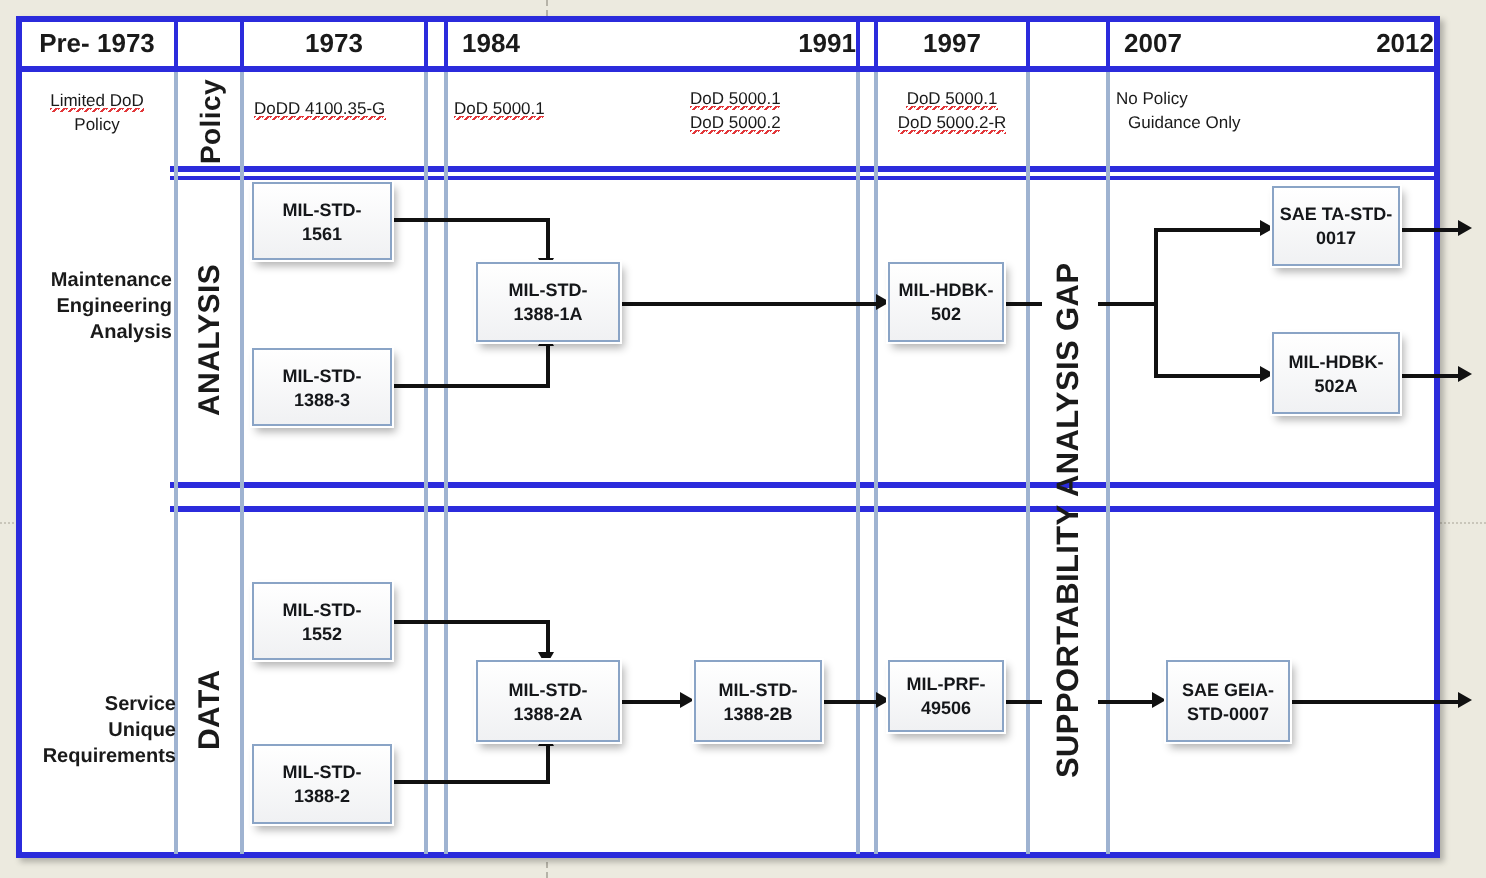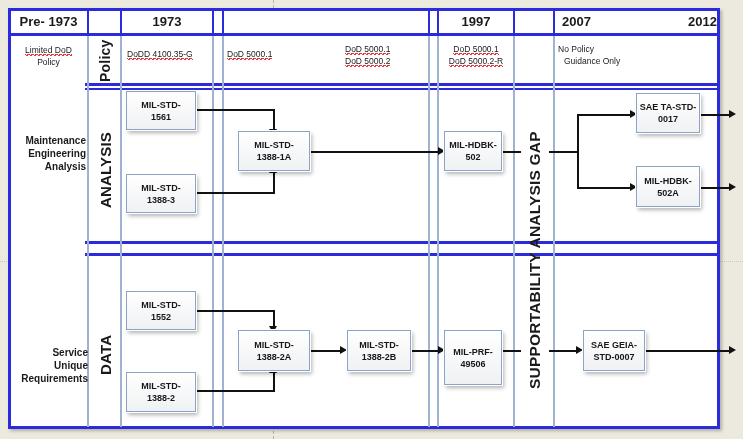--- a/index.html
+++ b/index.html
@@ -125,20 +125,22 @@
   <div class="vsep" style="left:120px;top:36px;height:391px;"></div>
   <div class="vsep" style="left:212px;top:36px;height:391px;"></div>
   <div class="vsep" style="left:222px;top:36px;height:391px;"></div>
   <div class="vsep" style="left:428px;top:36px;height:391px;"></div>
   <div class="vsep" style="left:437px;top:36px;height:391px;"></div>
   <div class="vsep" style="left:513px;top:36px;height:391px;"></div>
   <div class="vsep" style="left:553px;top:36px;height:391px;"></div>
 
   <div class="hcell c" style="left:10px;width:77px;">Pre- 1973</div>
   <div class="hcell c" style="left:122px;width:90px;">1973</div>
+  <div class="hcell l" style="left:224px;width:80px;">1984</div>
+  <div class="hcell r" style="left:300px;width:128px;">1991</div>
   <div class="hcell c" style="left:439px;width:74px;">1997</div>
   <div class="hcell l" style="left:555px;width:80px;">2007</div>
   <div class="hcell r" style="left:620px;width:97px;">2012</div>
 
   <div class="pcell c" style="left:10px;top:44px;width:77px;">
     <span class="sp">Limited DoD</span><br>
     <span>Policy</span>
   </div>
 
   <div class="vlabel" style="left:92px;top:38px;width:26px;height:46px;font-size:14px;">Policy</div>
@@ -293,21 +295,21 @@
     </div>
   </div>
 
   <div class="box" style="left:347px;top:330px;width:64px;height:41px;">
     <div>
       <span>MIL-STD-</span><br>
       <span>1388-2B</span>
     </div>
   </div>
 
-  <div class="box" style="left:444px;top:330px;width:58px;height:55px;">
+  <div class="box" style="left:444px;top:330px;width:58px;height:36px;">
     <div>
       <span>MIL-PRF-</span><br>
       <span>49506</span>
     </div>
   </div>
 
   <div class="box" style="left:583px;top:330px;width:62px;height:41px;">
     <div>
       <span>SAE GEIA-</span><br>
       <span>STD-0007</span>

